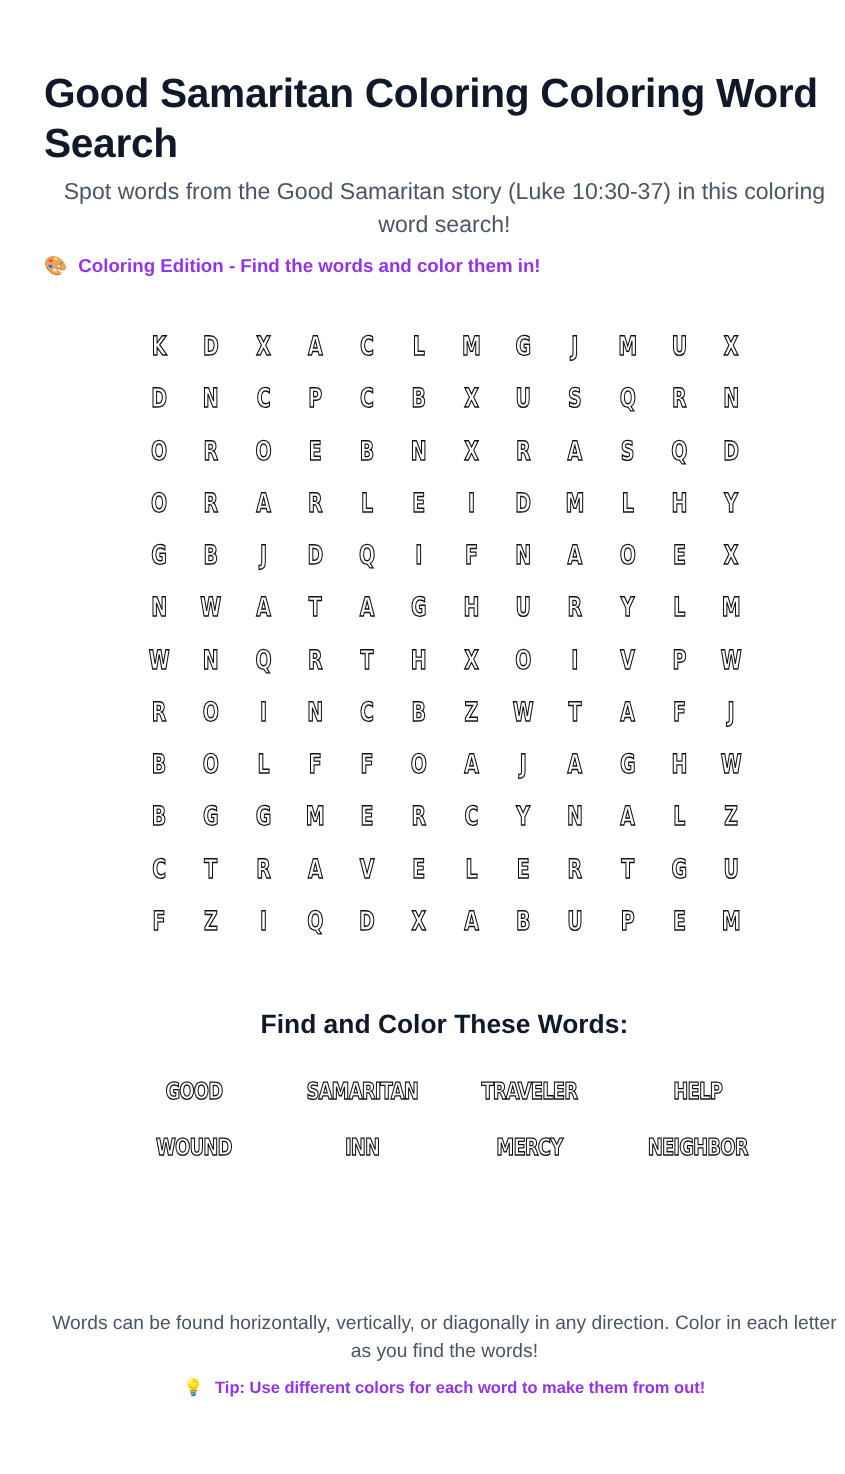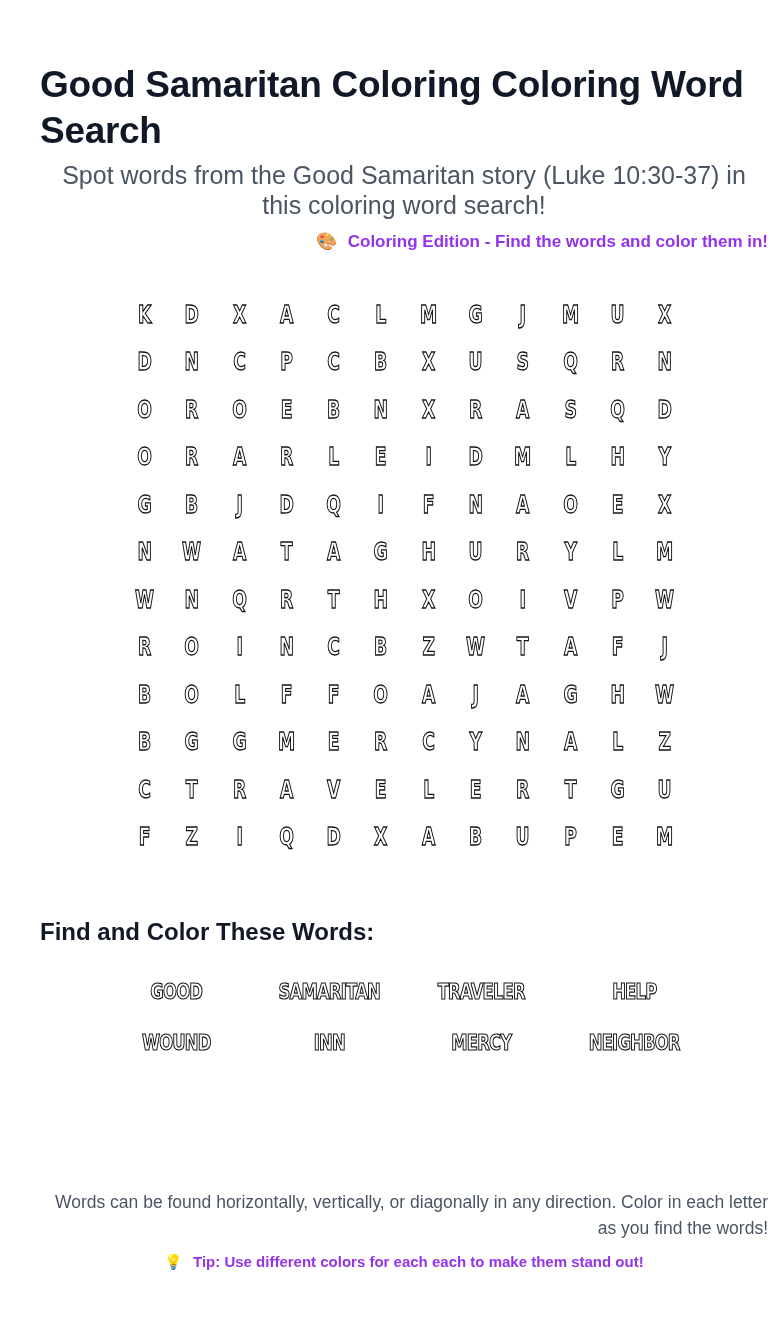--- a/index.html
+++ b/index.html
@@ -6,56 +6,56 @@
   html, body { width: 768px; height: 1340px; background: #ffffff; overflow: hidden; }
   body { font-family: "Liberation Sans", "DejaVu Sans", sans-serif; color: #111827; }
   .page { width: 768px; padding: 0 0; position: relative; }
   .title {
     position: absolute; top: 62px; left: 40px; width: 728px;
     font-size: 37px; font-weight: 700; line-height: 46px; color: #111827;
     letter-spacing: -0.3px;
   }
   .subtitle {
     position: absolute; top: 160px; left: 40px; width: 728px;
-    text-align: center; font-size: 25px; line-height: 30px; color: #4b5563;
+    text-align: center; font-size: 21px; line-height: 30px; color: #4b5563;
   }
   .edition {
     position: absolute; top: 230px; left: 40px; width: 728px;
-    text-align: right; font-size: 17px; font-weight: 700; color: #9333ea; line-height: 24px;
+    text-align: left; font-size: 17px; font-weight: 700; color: #9333ea; line-height: 24px;
   }
   .edition .emoji, .tip .emoji { display: inline-block; margin-right: 10px; font-weight: 400; }
   .grid {
     position: absolute; top: 291px; left: 121px;
     display: grid; grid-template-columns: repeat(12, 47.3px); grid-auto-rows: 47.5px;
   }
   .cell {
     display: flex; align-items: center; justify-content: center;
     font-family: "DejaVu Sans", sans-serif; font-weight: 700; font-size: 24px;
     color: #ffffff;
     -webkit-text-stroke: 1.3px #111111;
     transform: scaleX(0.72);
     user-select: none;
     cursor: pointer;
   }
   .words-title {
     position: absolute; top: 918px; left: 40px; width: 728px;
-    text-align: left; font-size: 24px; font-weight: 700; color: #111827;
+    text-align: center; font-size: 24px; font-weight: 700; color: #111827;
   }
   .word-list {
     position: absolute; top: 975px; left: 100px; width: 610px;
     display: grid; grid-template-columns: 1fr 1fr 1fr 1fr; grid-auto-rows: 51px;
   }
   .word {
     text-align: center; font-family: "DejaVu Sans", sans-serif; font-weight: 700; font-size: 21px;
     color: #ffffff; -webkit-text-stroke: 1.2px #111111; line-height: 34px;
     transform: scaleX(0.78); letter-spacing: -1px;
   }
   .instructions {
     position: absolute; top: 1189px; left: 40px; width: 728px;
-    text-align: right; font-size: 17.5px; line-height: 26px; color: #4b5563;
+    text-align: center; font-size: 17.5px; line-height: 26px; color: #4b5563;
   }
   .tip {
     position: absolute; top: 1251px; left: 40px; width: 728px;
     text-align: center; font-size: 15px; font-weight: 700; color: #9333ea; line-height: 22px;
   }
 </style>
 </head>
 <body>
 
 <div class="page">
@@ -219,15 +219,15 @@
       <div class="word">TRAVELER</div>
       <div class="word">HELP</div>
       <div class="word">WOUND</div>
       <div class="word">INN</div>
       <div class="word">MERCY</div>
       <div class="word">NEIGHBOR</div>
     </div>
 
   <p class="instructions">Words can be found horizontally, vertically, or diagonally in any direction. Color in each letter as you find the words!</p>
   <p class="tip">
-    <span class="emoji">💡</span><span>Tip: Use different colors for each each to make them stand out!</span>
+    <span class="emoji">💡</span><span>Tip: Use different colors for each word to make them from out!</span>
   </p>
 </div>
 
 </body></html>

